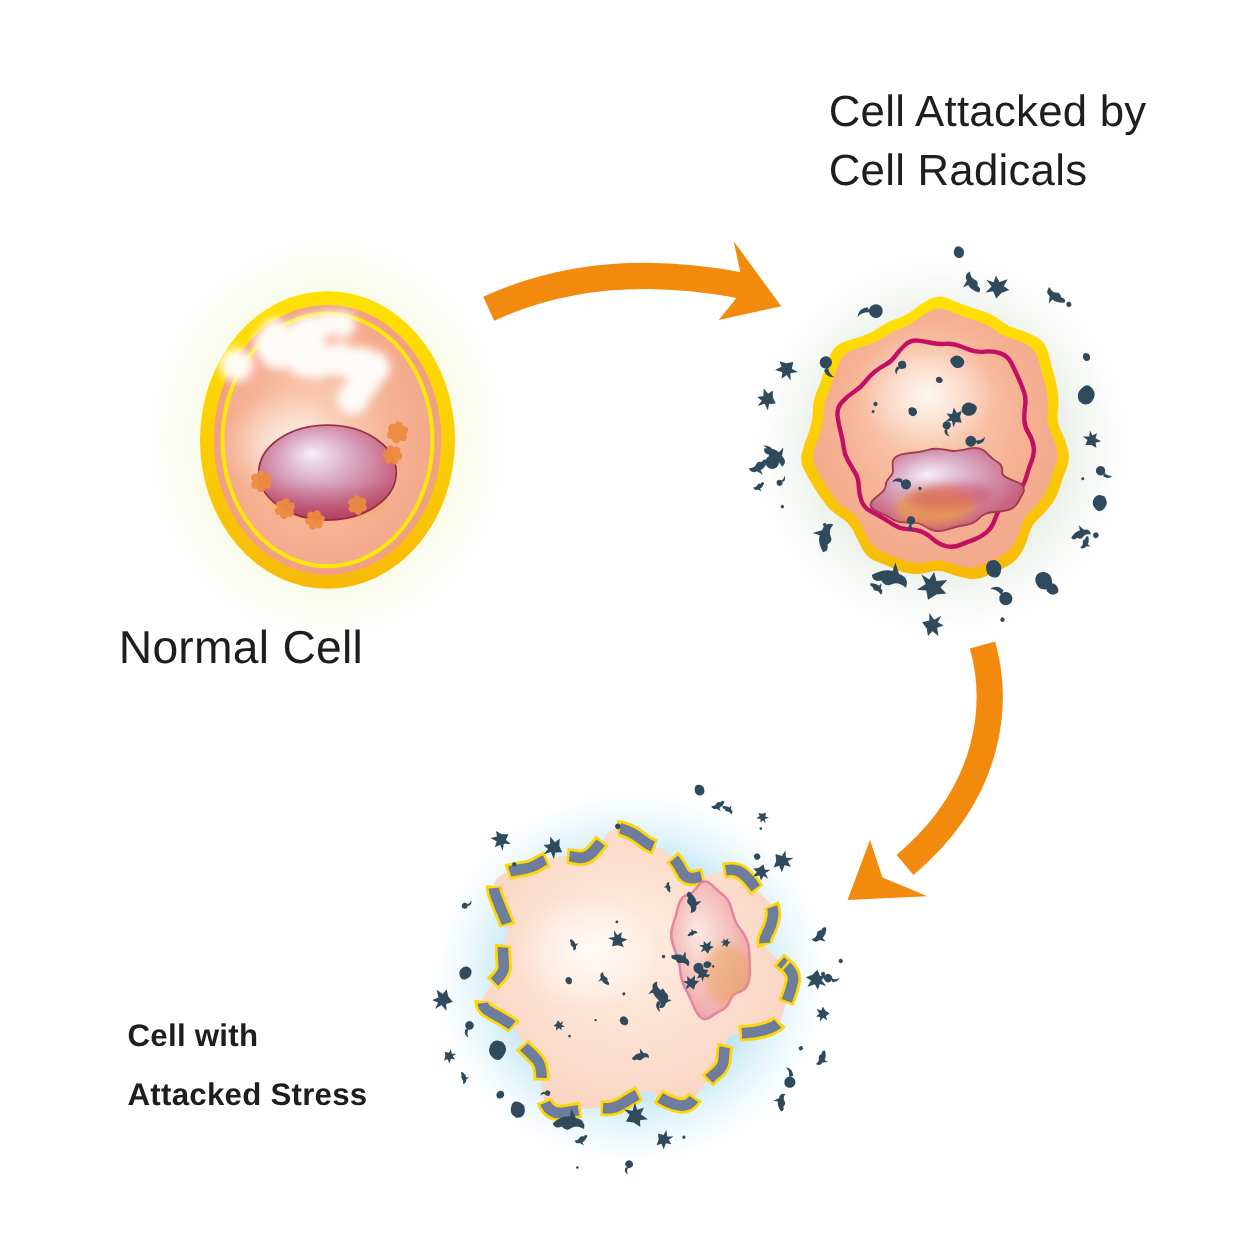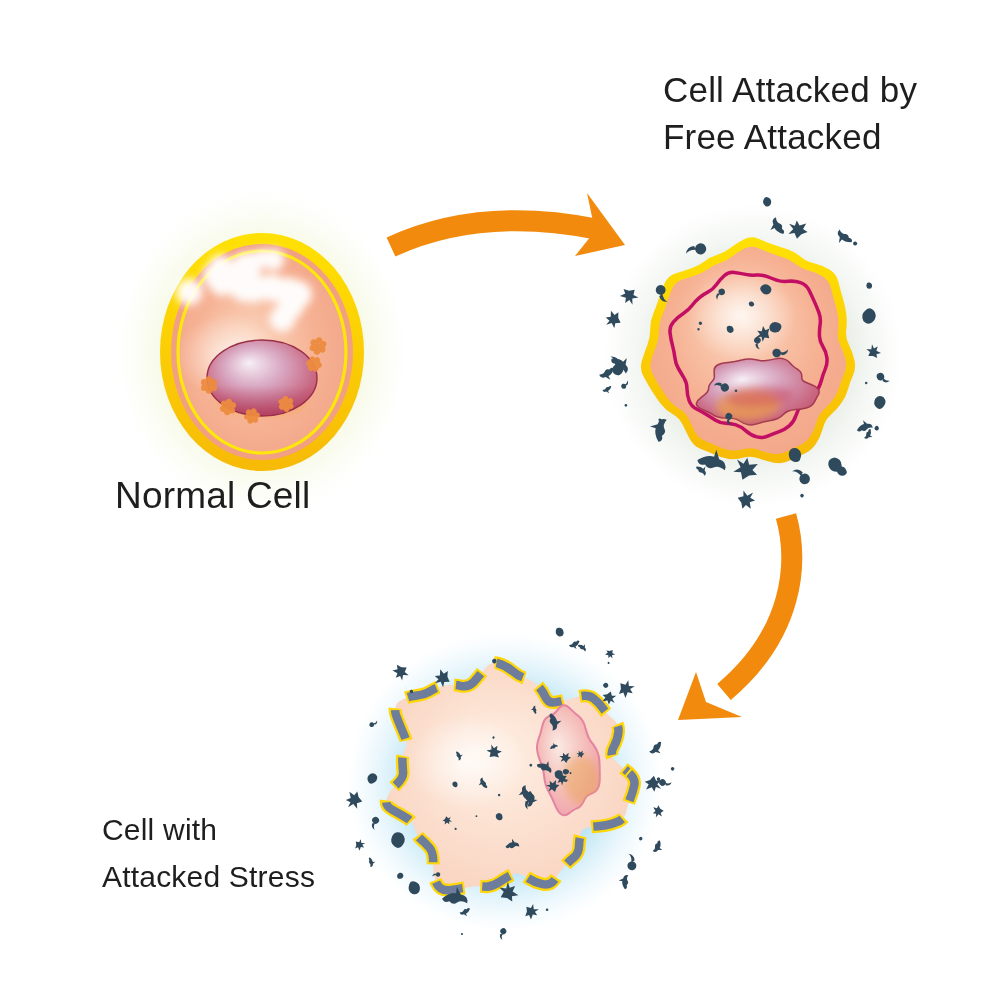--- a/index.html
+++ b/index.html
@@ -2,22 +2,22 @@
 <html style="--label: #1E1E1E; --arrow: #F28B0D; --radical: #2E4A5C; --magenta: #C20E63; --membrane: #FFD606; --slate: #6F7D9C;"><head>
 <meta charset="utf-8">
 <style>
   html,body{margin:0;padding:0;background:#fff;}
   .canvas{position:relative;width:1000px;height:1000px;overflow:hidden;
           font-family:"Liberation Sans",sans-serif;background:#fff;}
   .canvas svg{position:absolute;left:0;top:0;}
   .label{position:absolute;color:var(--label,#1e1e1e);letter-spacing:.2px;font-weight:400;}
   .label .line{display:block;}
   #label-attacked{left:663px;top:66px;font-size:35px;line-height:47px;}
-  #label-normal{left:95px;top:473px;font-size:37px;line-height:46px;margin-left:20px;}
-  #label-stressed{left:102px;top:806px;font-size:30px;line-height:47px;}
+  #label-normal{left:95px;top:495px;font-size:37px;line-height:46px;}
+  #label-stressed{left:102px;top:806px;font-size:25px;line-height:47px;font-weight:bold;}
 </style>
 </head>
 <body>
 
 <div class="canvas">
 
 <svg width="1000" height="1000" viewBox="0 0 1000 1000" xmlns="http://www.w3.org/2000/svg">
   <defs>
     <linearGradient id="lg-membrane" x1="0" y1="0" x2="0" y2="1">
       <stop offset="0" stop-color="#FFE103"></stop>
@@ -312,21 +312,21 @@
           <use href="#debris-0" transform="translate(610.2 653.5) rotate(36) scale(0.60)"></use>
           <use href="#debris-3" transform="translate(455.0 898.0) rotate(20) scale(1.40)"></use>
           <use href="#debris-0" transform="translate(508.0 893.0) rotate(240) scale(1.20)"></use>
           <use href="#debris-2" transform="translate(398.0 840.0) rotate(100) scale(1.25)"></use>
         </g>
   </g>
 </svg>
 
   <div class="label" id="label-attacked">
     <span class="line">Cell Attacked by</span>
-    <span class="line">Free Attacked</span>
+    <span class="line">Cell Radicals</span>
   </div>
   <div class="label" id="label-normal">
     <span class="line">Normal Cell</span>
   </div>
   <div class="label" id="label-stressed">
     <span class="line">Cell with</span>
     <span class="line">Attacked Stress</span>
   </div>
 </div>
 

